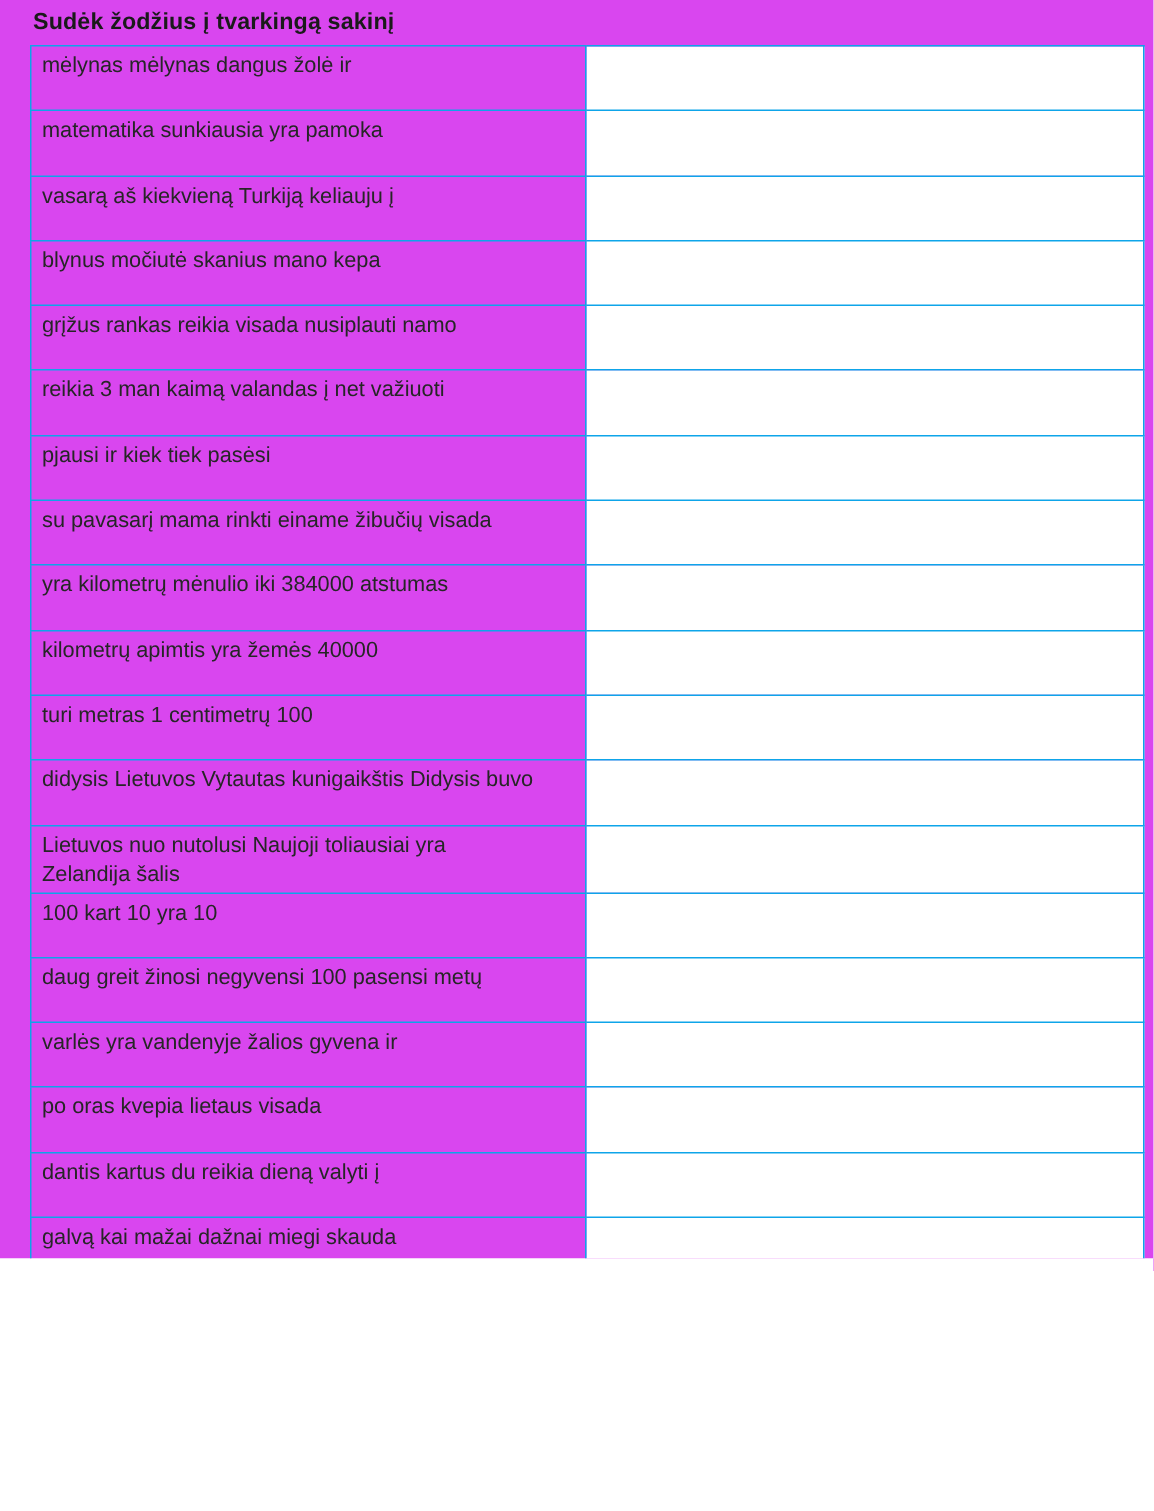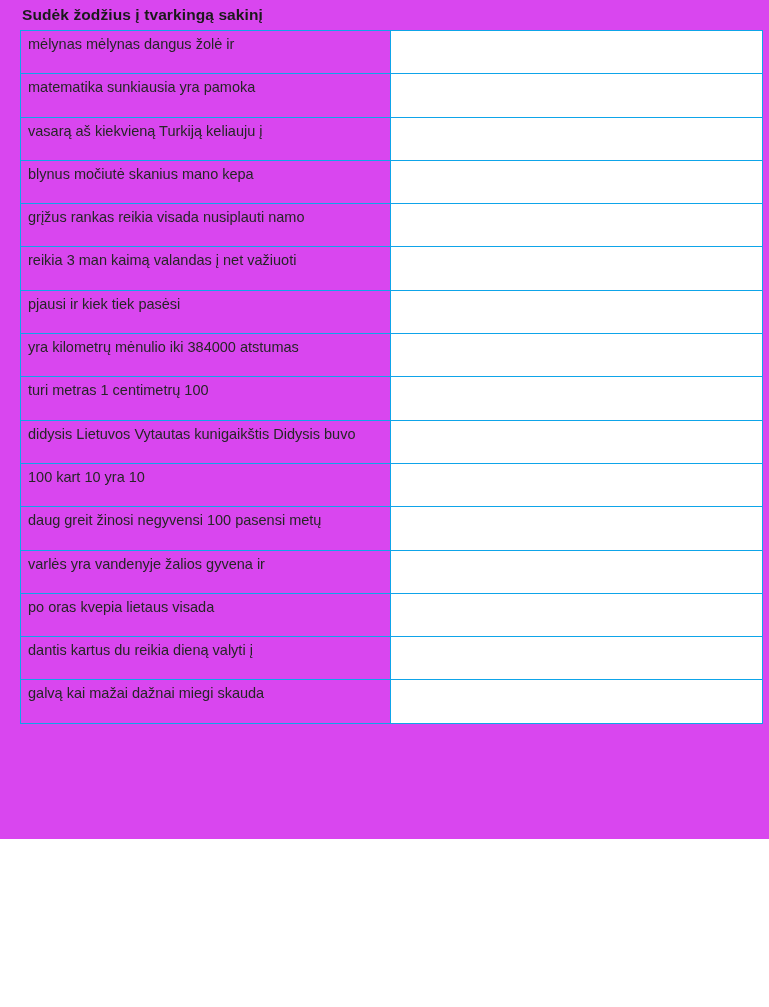--- a/index.html
+++ b/index.html
@@ -94,29 +94,42 @@
       </tr>
       <tr>
         <td class="q-cell">reikia 3 man kaimą valandas į net važiuoti</td>
         <td class="a-cell"></td>
       </tr>
       <tr>
         <td class="q-cell">pjausi ir kiek tiek pasėsi</td>
         <td class="a-cell"></td>
       </tr>
       <tr>
+        <td class="q-cell">su pavasarį mama rinkti einame žibučių visada</td>
+        <td class="a-cell"></td>
+      </tr>
+      <tr>
         <td class="q-cell">yra kilometrų mėnulio iki 384000 atstumas</td>
+        <td class="a-cell"></td>
+      </tr>
+      <tr>
+        <td class="q-cell">kilometrų apimtis yra žemės 40000</td>
         <td class="a-cell"></td>
       </tr>
       <tr>
         <td class="q-cell">turi metras 1 centimetrų 100</td>
         <td class="a-cell"></td>
       </tr>
       <tr>
         <td class="q-cell">didysis Lietuvos Vytautas kunigaikštis Didysis buvo</td>
+        <td class="a-cell"></td>
+      </tr>
+      <tr>
+        <td class="q-cell">Lietuvos nuo nutolusi Naujoji toliausiai yra
+Zelandija šalis</td>
         <td class="a-cell"></td>
       </tr>
       <tr>
         <td class="q-cell">100 kart 10 yra 10</td>
         <td class="a-cell"></td>
       </tr>
       <tr>
         <td class="q-cell">daug greit žinosi negyvensi 100 pasensi metų</td>
         <td class="a-cell"></td>
       </tr>

